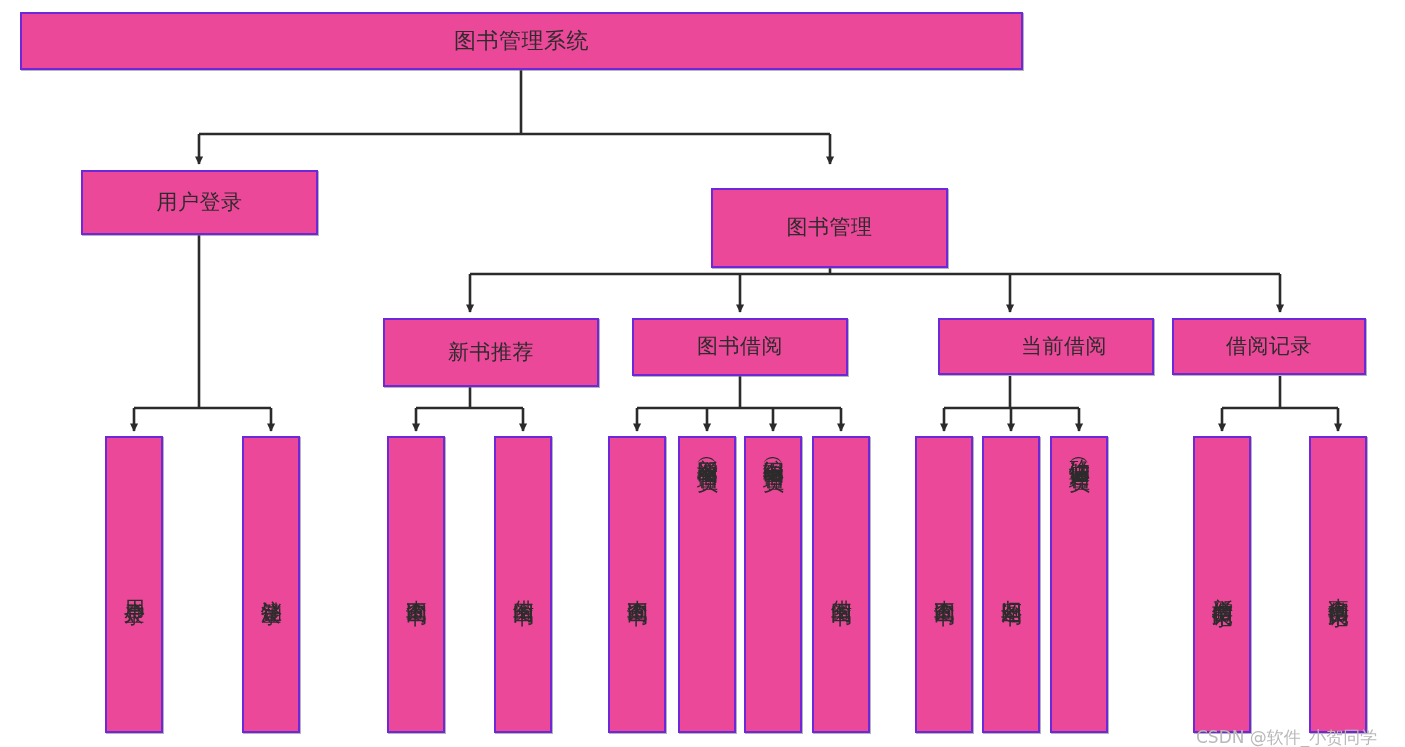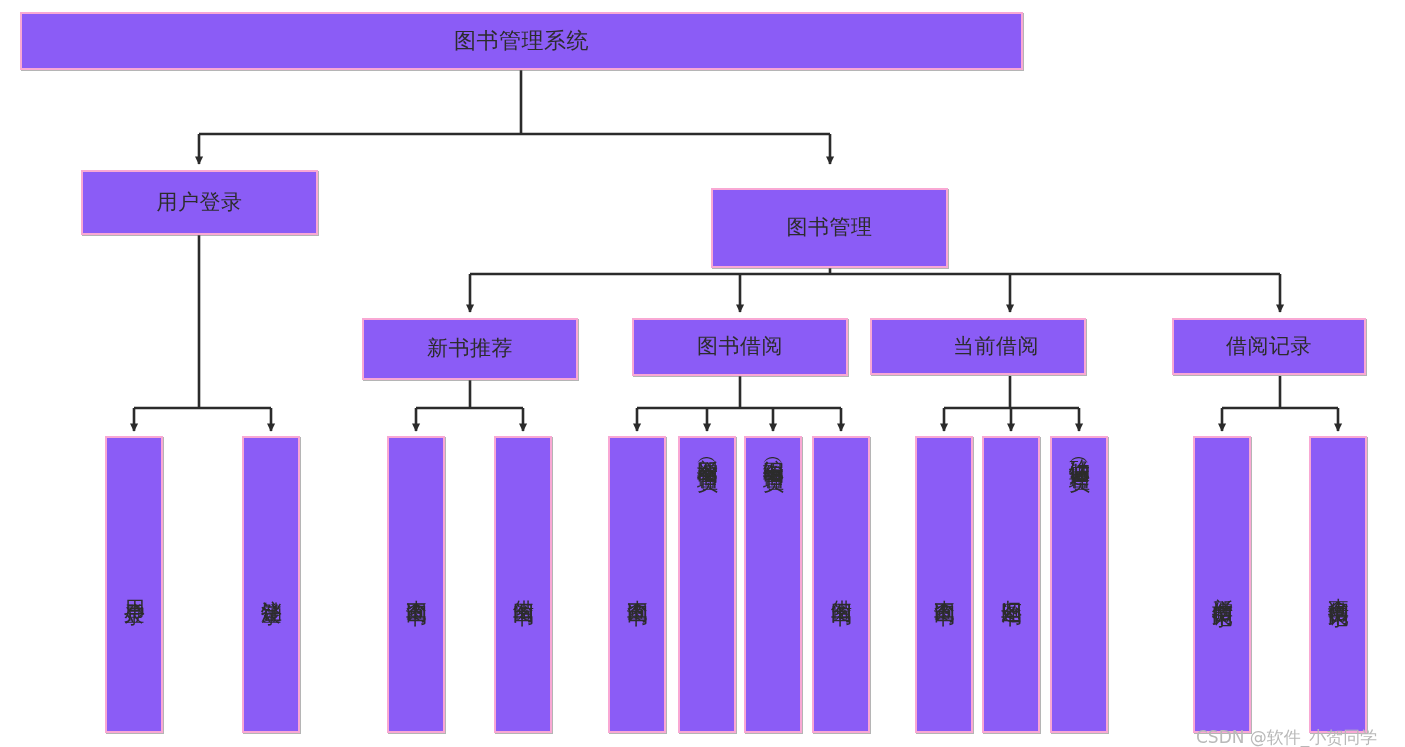--- a/index.html
+++ b/index.html
@@ -22,22 +22,22 @@
     position: absolute;
     left: 0;
     top: 0;
     width: 1405px;
     height: 747px;
     pointer-events: none;
   }
   .node {
     position: absolute;
     box-sizing: border-box;
-    background: #8b5cf6;
-    border: 2px solid #f9a8d4;
+    background: #ec4899;
+    border: 2px solid #6d28d9;
     display: flex;
     align-items: center;
     justify-content: center;
     box-shadow: 1px 1px 0 rgba(120,120,120,0.55);
   }
   .node-label {
     color: #2c2c2c;
     letter-spacing: 0.5px;
     white-space: nowrap;
   }
@@ -136,29 +136,29 @@
   </div>
 
   <div class="node horizontal" style="left:81px; top:170px; width:237px; height:65px;">
     <span class="node-label">用户登录</span>
   </div>
 
   <div class="node horizontal" style="left:711px; top:170px; width:237px; height:80px;margin-top:18px;">
     <span class="node-label">图书管理</span>
   </div>
 
-  <div class="node horizontal" style="left:362px; top:318px; width:216px; height:62px;">
+  <div class="node horizontal" style="left:383px; top:318px; width:216px; height:69px;">
     <span class="node-label">新书推荐</span>
   </div>
 
   <div class="node horizontal" style="left:632px; top:318px; width:216px; height:58px;">
     <span class="node-label">图书借阅</span>
   </div>
 
-  <div class="node horizontal" style="left:870px; top:318px; width:216px; height:57px;padding-left:36px;">
+  <div class="node horizontal" style="left:938px; top:318px; width:216px; height:57px;padding-left:36px;">
     <span class="node-label">当前借阅</span>
   </div>
 
   <div class="node horizontal" style="left:1172px; top:318px; width:194px; height:57px;">
     <span class="node-label">借阅记录</span>
   </div>
 
   <div class="node vertical centered" style="left:105px; top:436px; width:58px; height:297px;">
     <span class="node-label">用户登录</span>
   </div>

